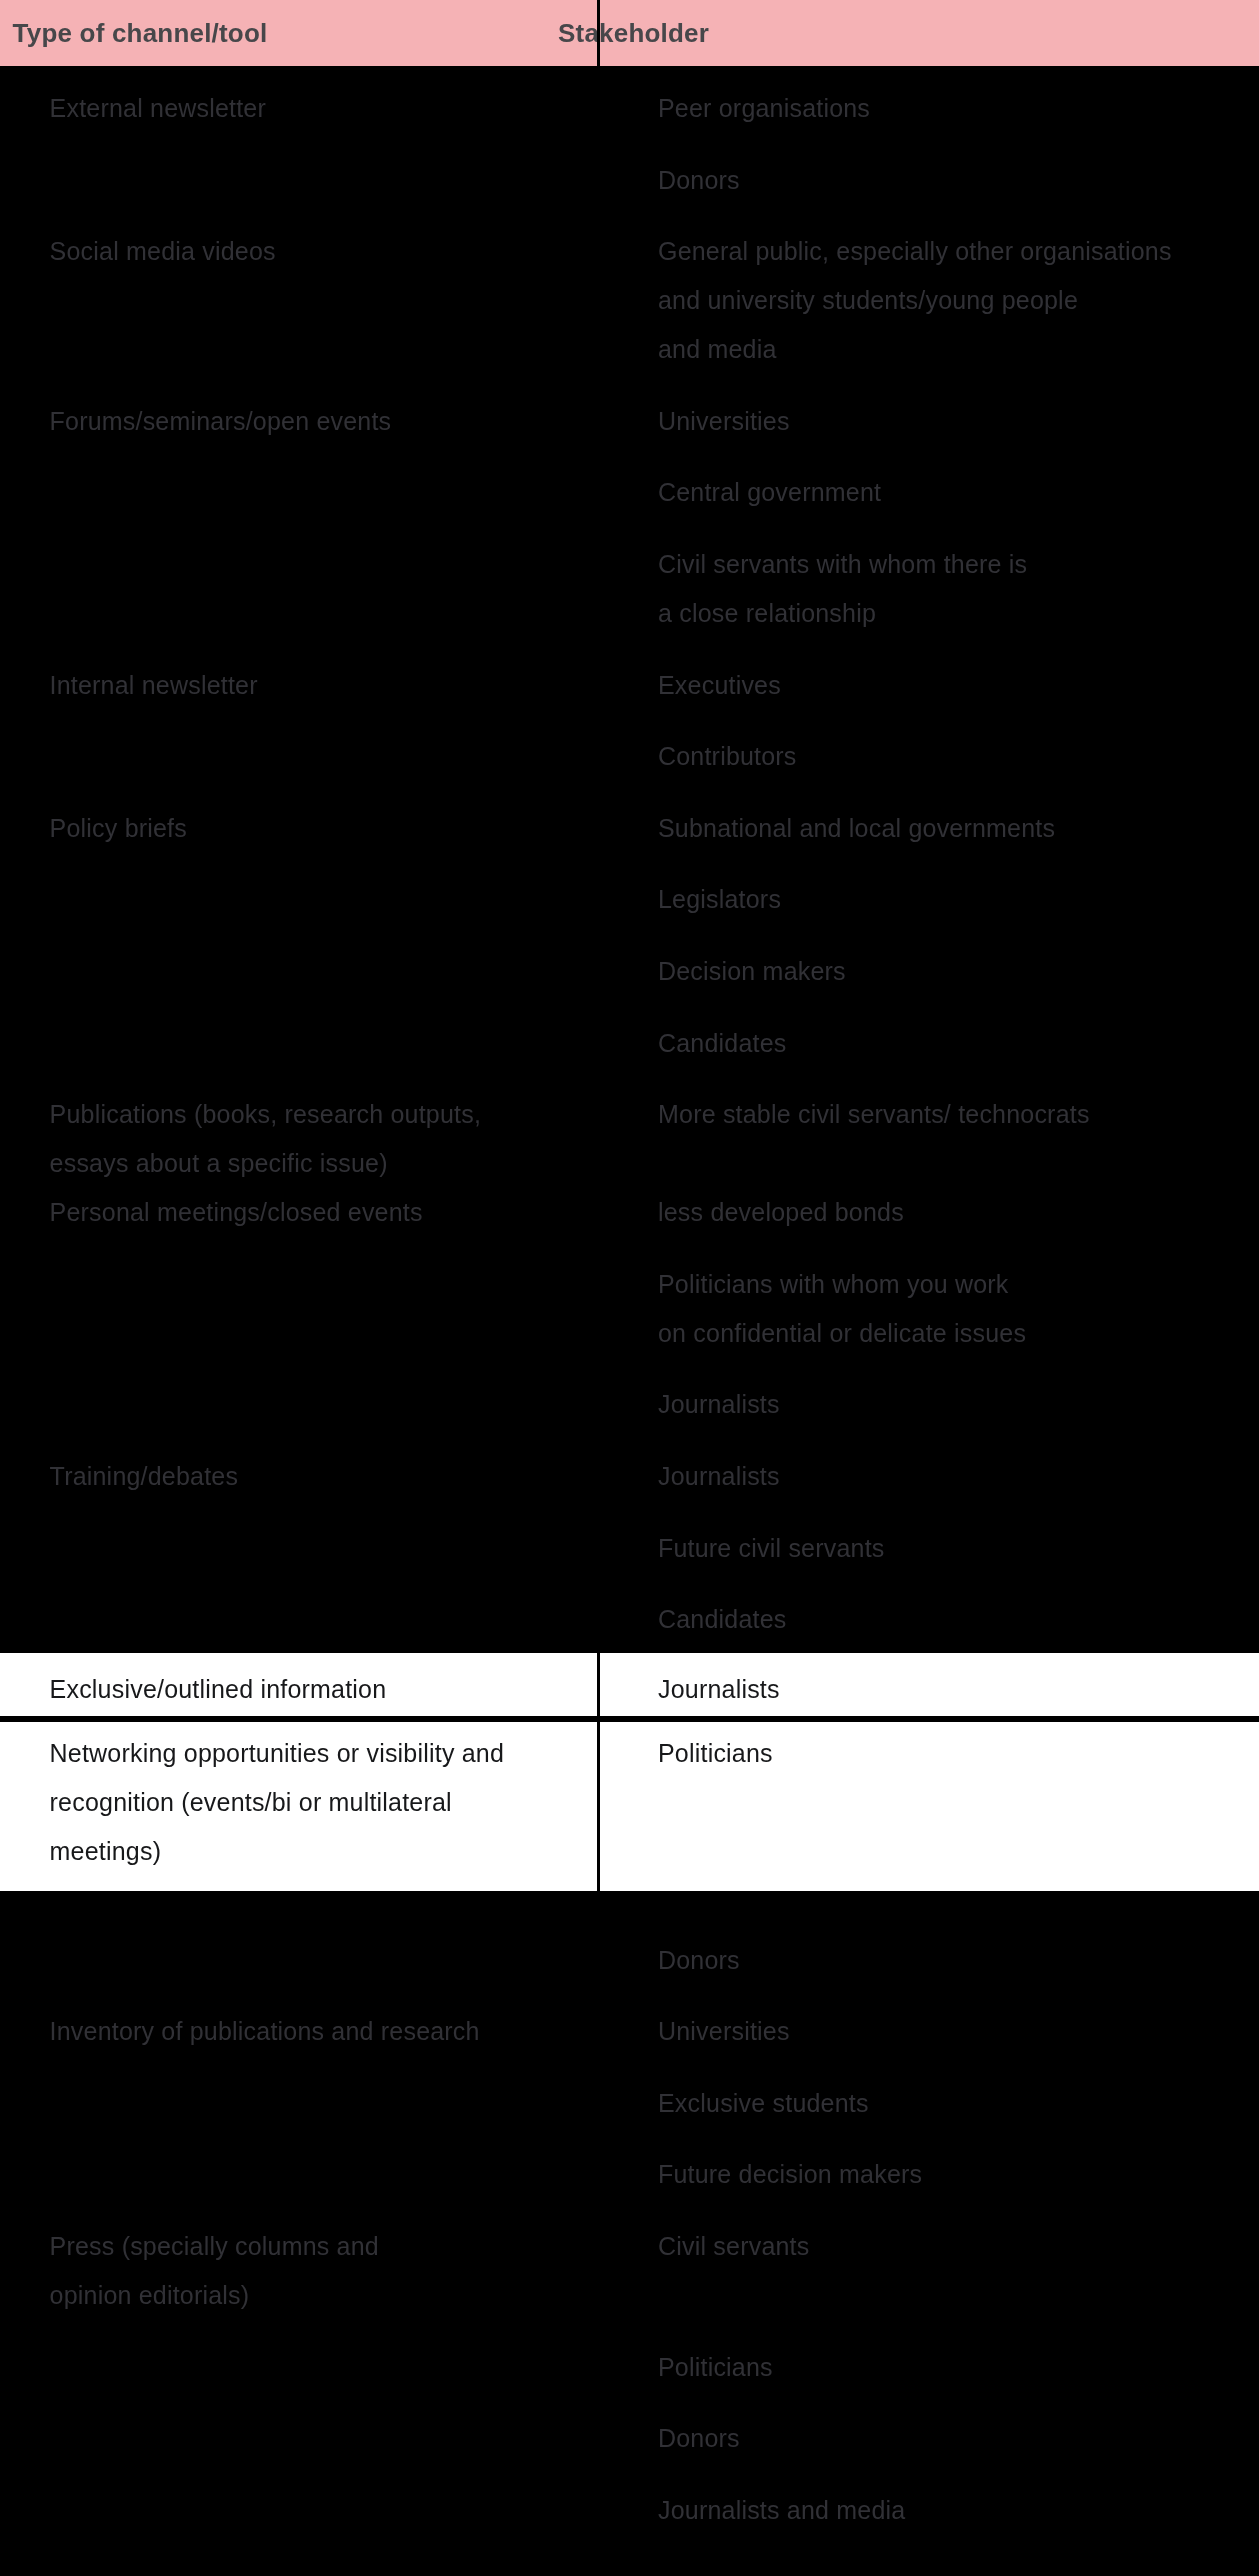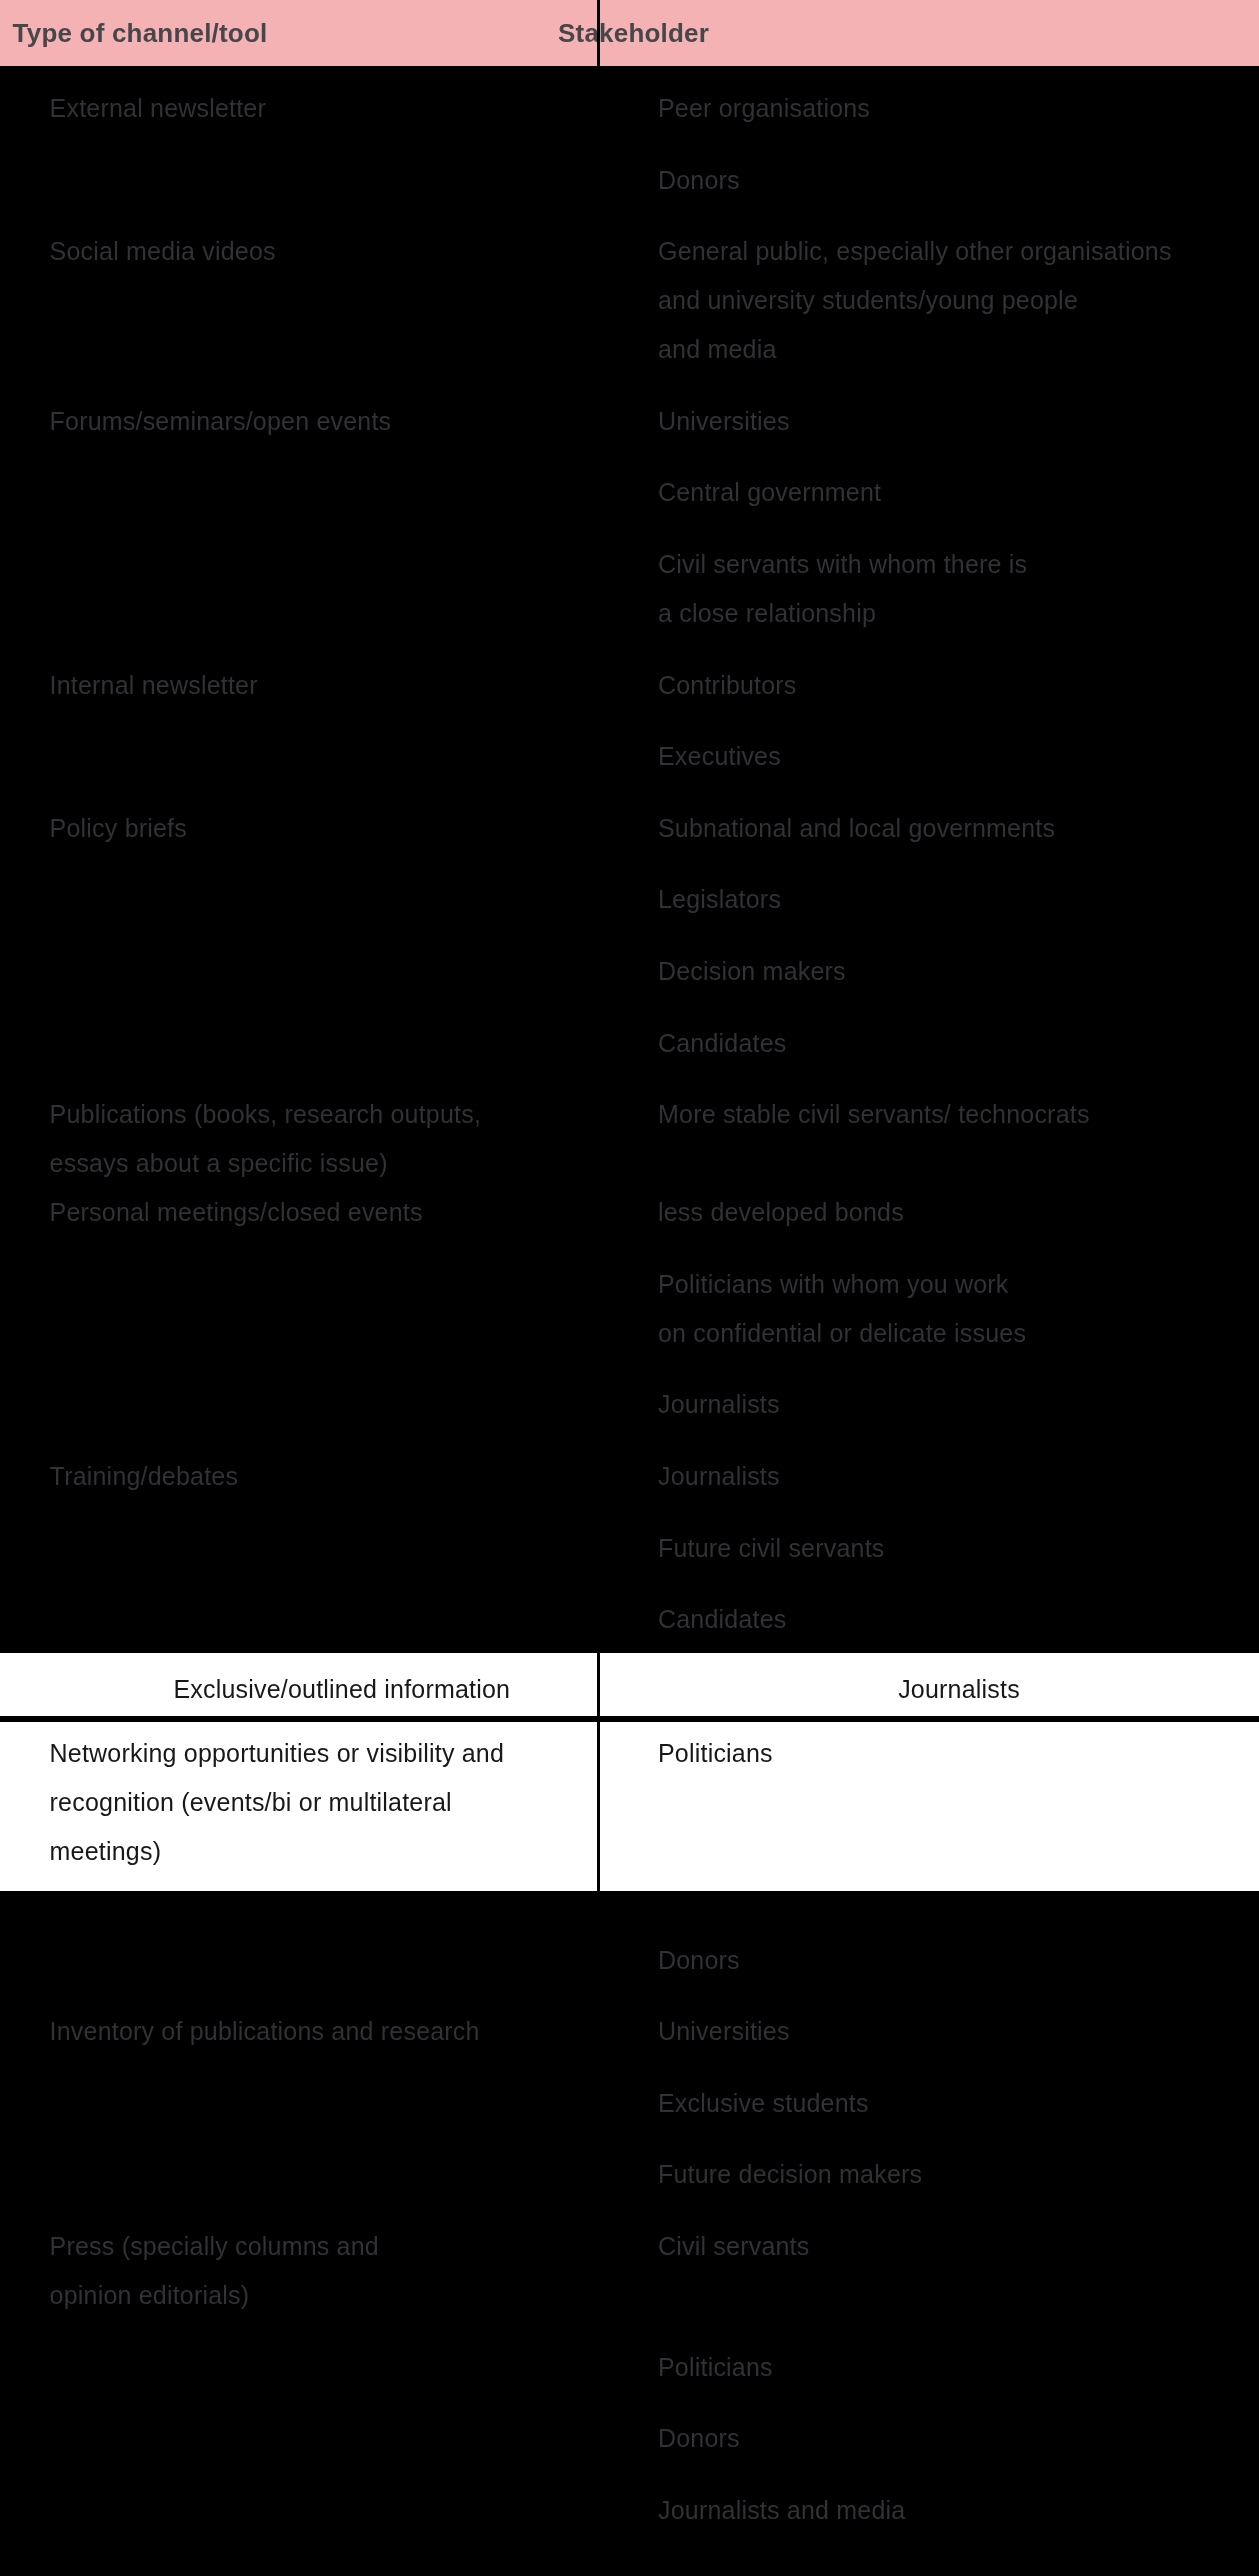--- a/index.html
+++ b/index.html
@@ -63,21 +63,20 @@
   }
   .line { line-height: 49px; white-space: nowrap; }
   .entry { margin-bottom: 22.6px; }
   
   .row.highlight {
     background: var(--highlight-bg, #fff);
     color: var(--highlight-text, #17181a);
     margin-top: -13.5px;
     padding: 11.7px 0 1.8px 0;
     border-bottom: 6.3px solid #000;
-    text-align: center;
   }
   .row.highlight .entry { margin-bottom: 0; }
   .row.highlight-clipped {
     background: var(--highlight-bg, #fff);
     color: var(--highlight-text, #17181a);
     box-sizing: border-box;
     height: 169px;
     overflow: hidden;
     padding-top: 7.2px;
   }
@@ -135,24 +134,24 @@
             <div class="line">a close relationship</div>
           </div>
         </div>
       </div>
       <div class="row default">
         <div class="cell-left">
           <div class="line">Internal newsletter</div>
         </div>
         <div class="cell-right">
           <div class="entry">
+            <div class="line">Executives</div>
+          </div>
+          <div class="entry">
             <div class="line">Contributors</div>
-          </div>
-          <div class="entry">
-            <div class="line">Executives</div>
           </div>
         </div>
       </div>
       <div class="row default">
         <div class="cell-left">
           <div class="line">Policy briefs</div>
         </div>
         <div class="cell-right">
           <div class="entry">
             <div class="line">Subnational and local governments</div>

